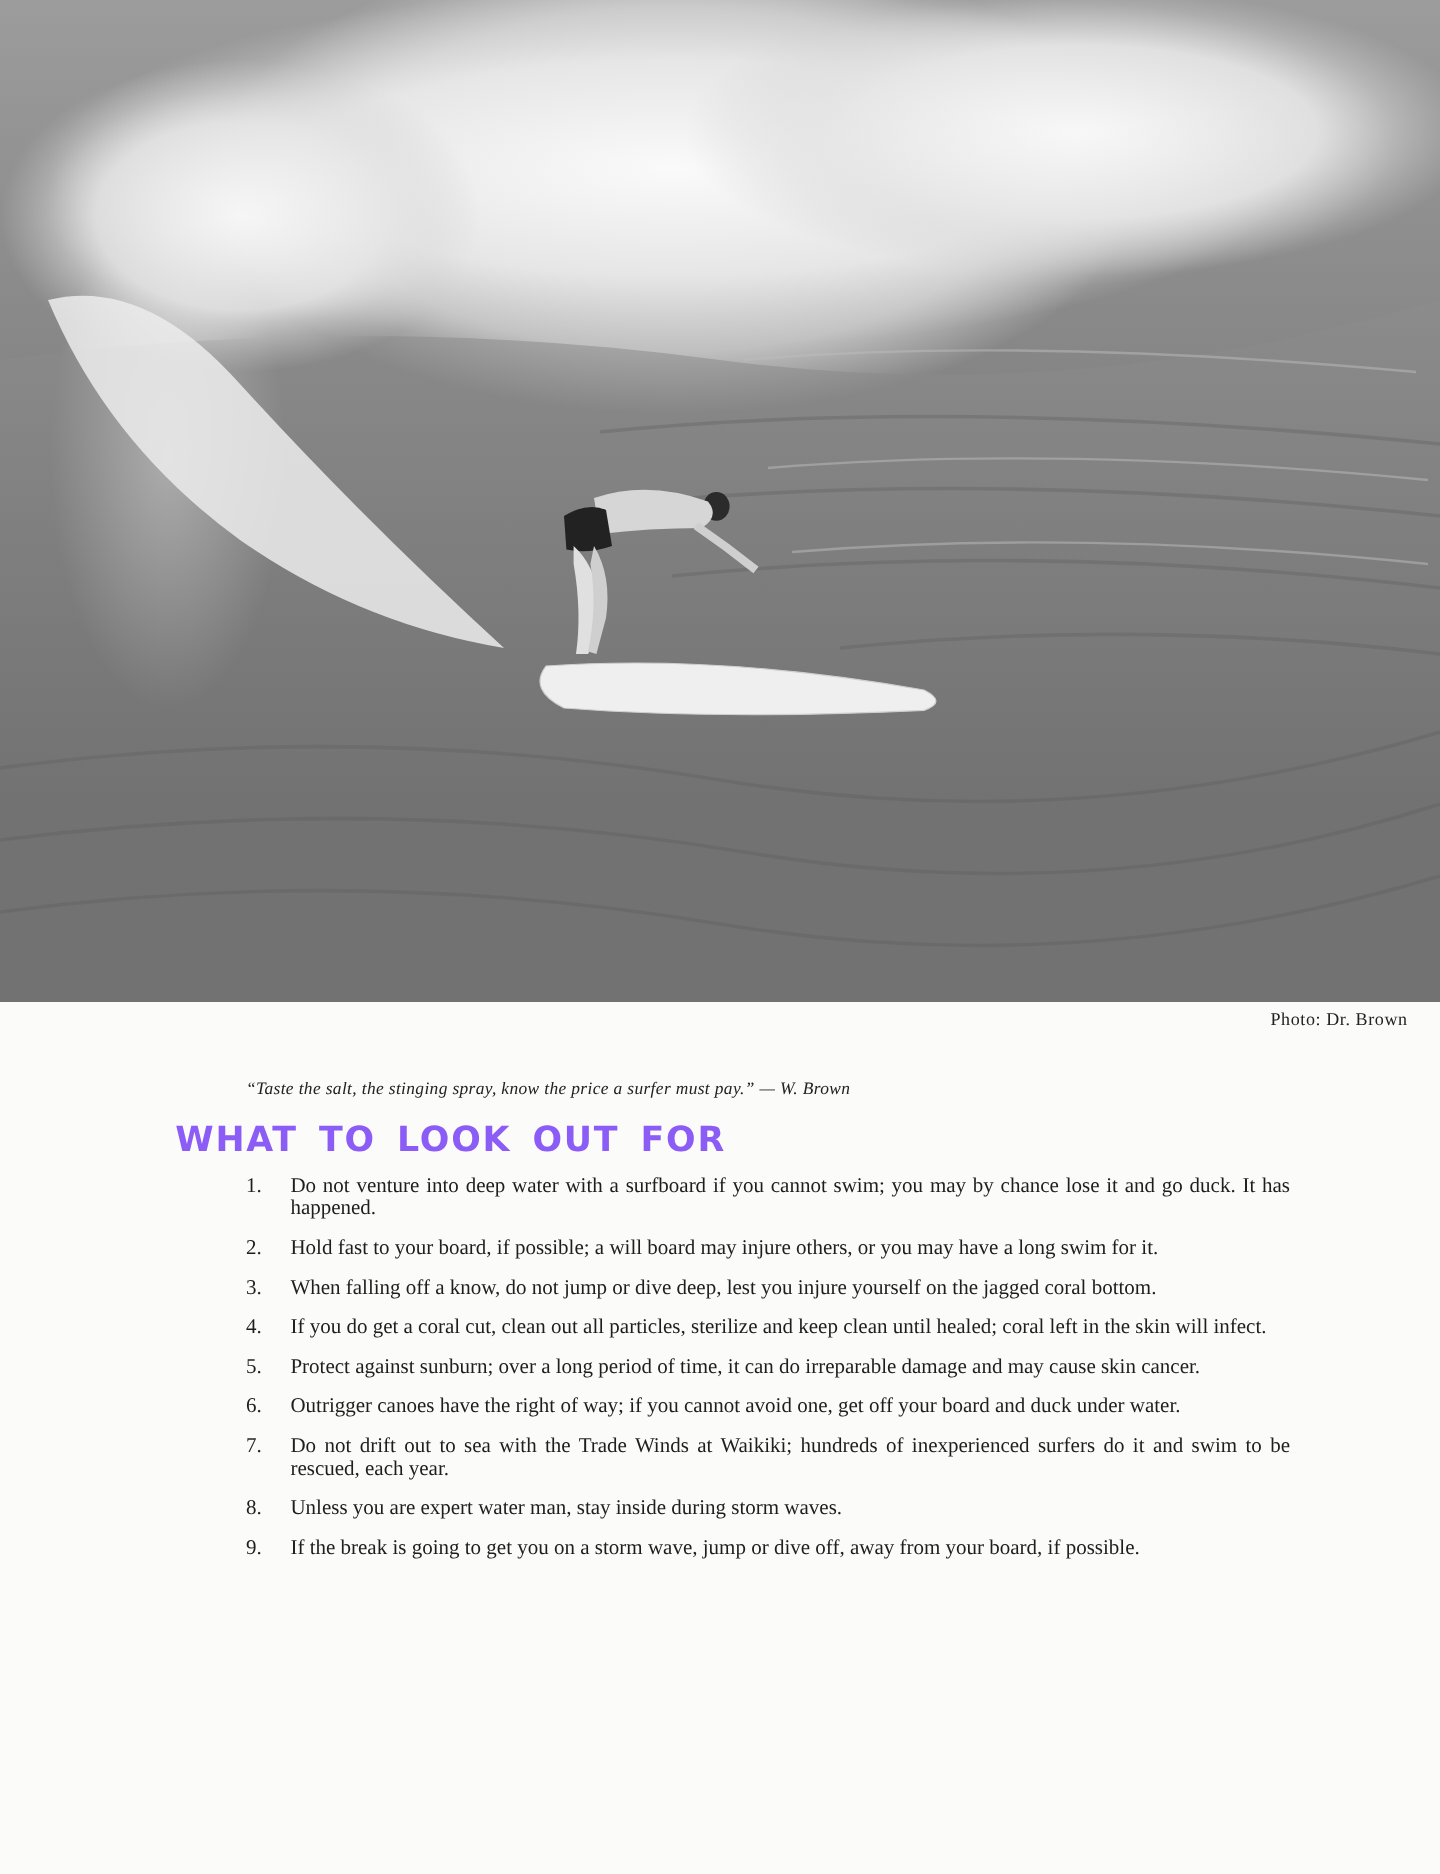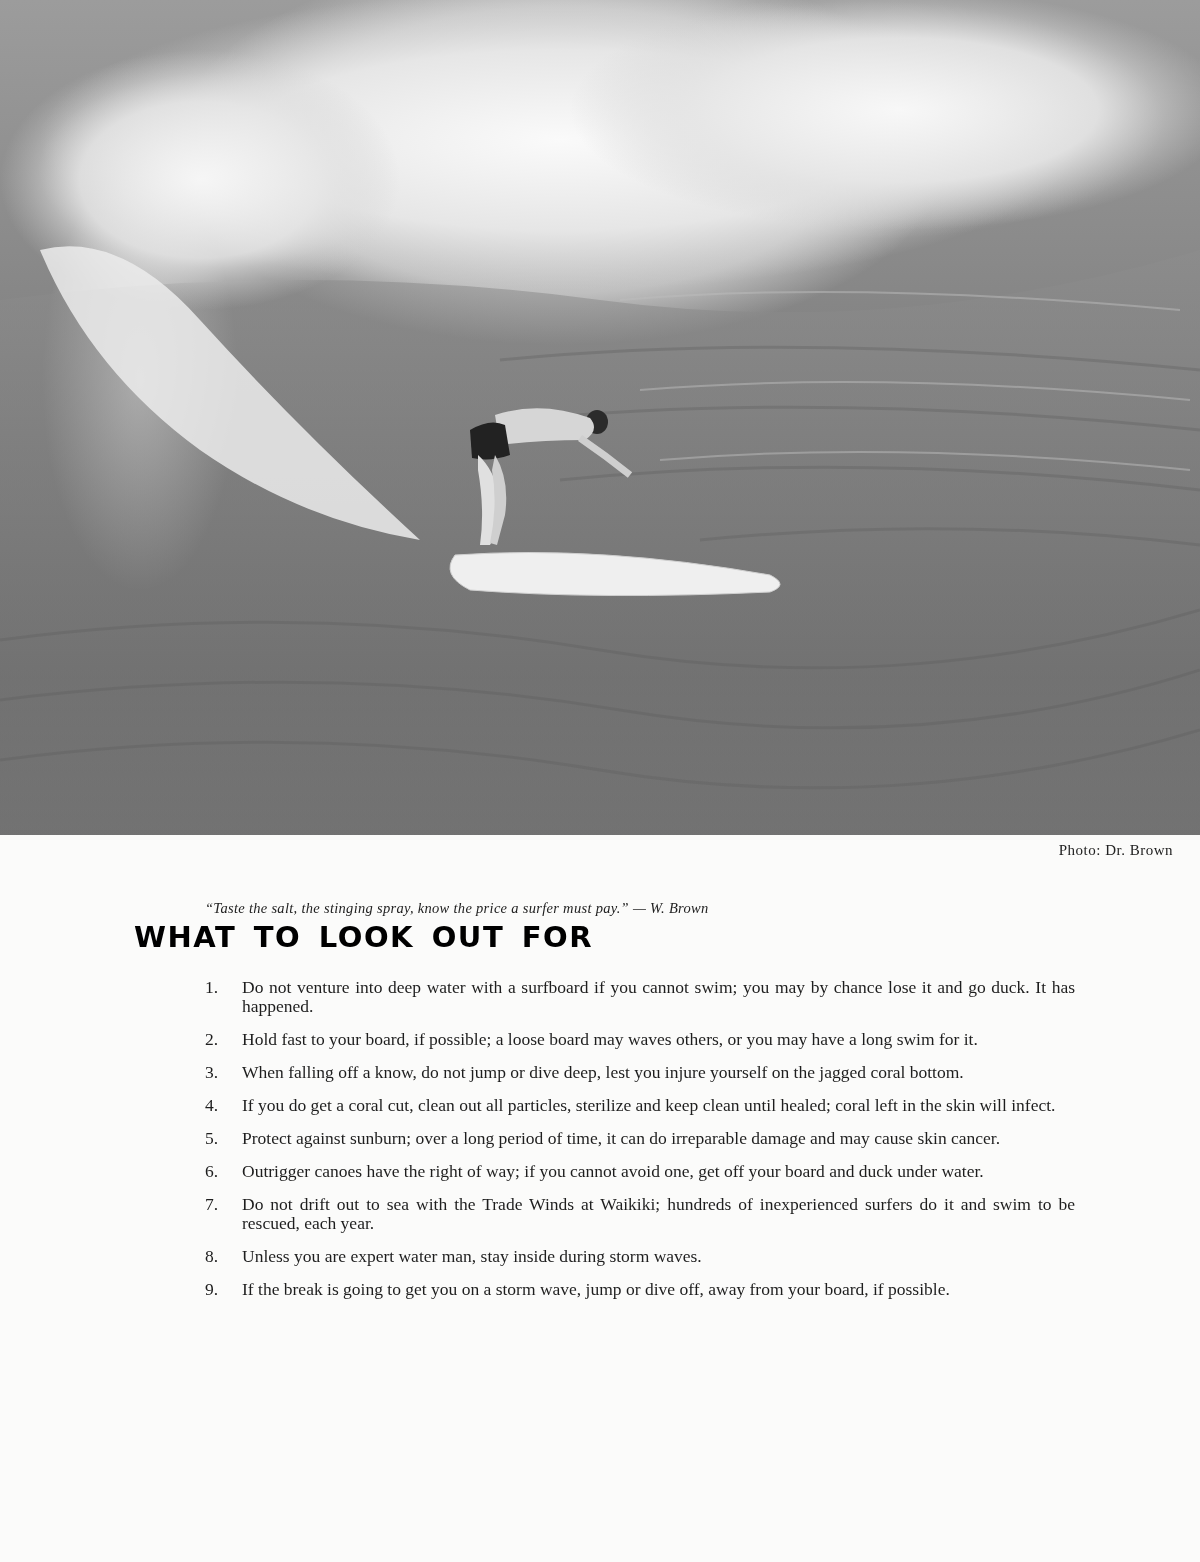--- a/index.html
+++ b/index.html
@@ -18,21 +18,21 @@
     }
     .photo svg { position: absolute; left: 0; top: 0; }
     .photo-credit {
       position: absolute; right: 27px; top: 842px; font-size: 15px; letter-spacing: 0.5px; color: #222;
     }
     .epigraph {
       position: absolute; left: 205px; top: 900px; font-size: 14.5px; font-style: italic; letter-spacing: 0.3px; color: #222;
     }
     .heading {
       position: absolute; left: 134px; top: 920px; font-family: "DejaVu Sans", sans-serif; font-weight: bold;
-      font-size: 29px; letter-spacing: 1.5px; word-spacing: 6px; color: #000000; margin: 0;
+      font-size: 29px; letter-spacing: 1.5px; word-spacing: 6px; color: #8b5cf6; margin: 12px;
     }
     .rules { position: absolute; left: 205px; top: 978px; width: 870px; margin: 0; padding: 0; list-style: none; }
     .rule { display: flex; font-size: 17.5px; line-height: 19px; margin-bottom: 14px; color: #1e1e1e; }
     .rule-num { width: 37px; flex: none; }
     .rule-text { flex: 1; text-align: justify; }
   </style>
 </head>
 <body>
 
 <div class="photo">
@@ -91,21 +91,21 @@
 
 <h1 class="heading">WHAT TO LOOK OUT FOR</h1>
 
 <ol class="rules">
   <li class="rule">
       <span class="rule-num">1.</span>
       <span class="rule-text">Do not venture into deep water with a surfboard if you cannot swim; you may by chance lose it and go duck. It has happened.</span>
     </li>
   <li class="rule">
       <span class="rule-num">2.</span>
-      <span class="rule-text">Hold fast to your board, if possible; a loose board may waves others, or you may have a long swim for it.</span>
+      <span class="rule-text">Hold fast to your board, if possible; a will board may injure others, or you may have a long swim for it.</span>
     </li>
   <li class="rule">
       <span class="rule-num">3.</span>
       <span class="rule-text">When falling off a know, do not jump or dive deep, lest you injure yourself on the jagged coral bottom.</span>
     </li>
   <li class="rule">
       <span class="rule-num">4.</span>
       <span class="rule-text">If you do get a coral cut, clean out all particles, sterilize and keep clean until healed; coral left in the skin will infect.</span>
     </li>
   <li class="rule">

